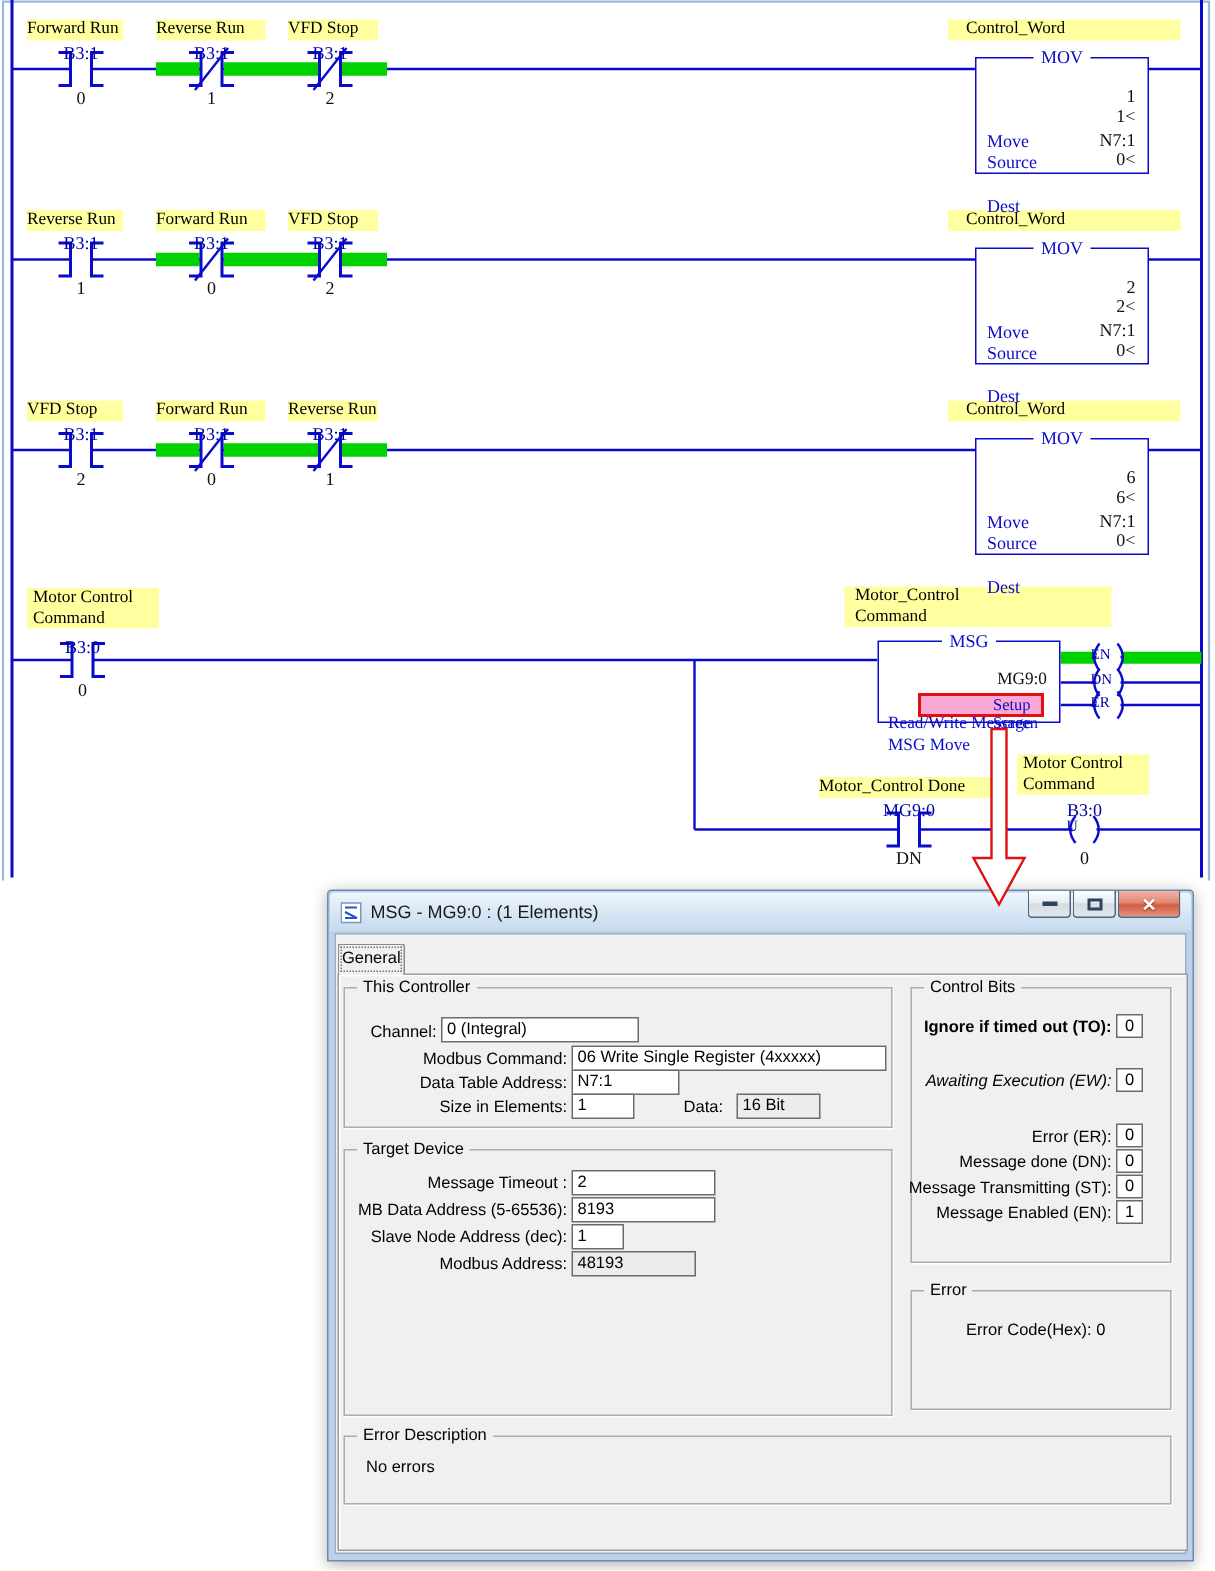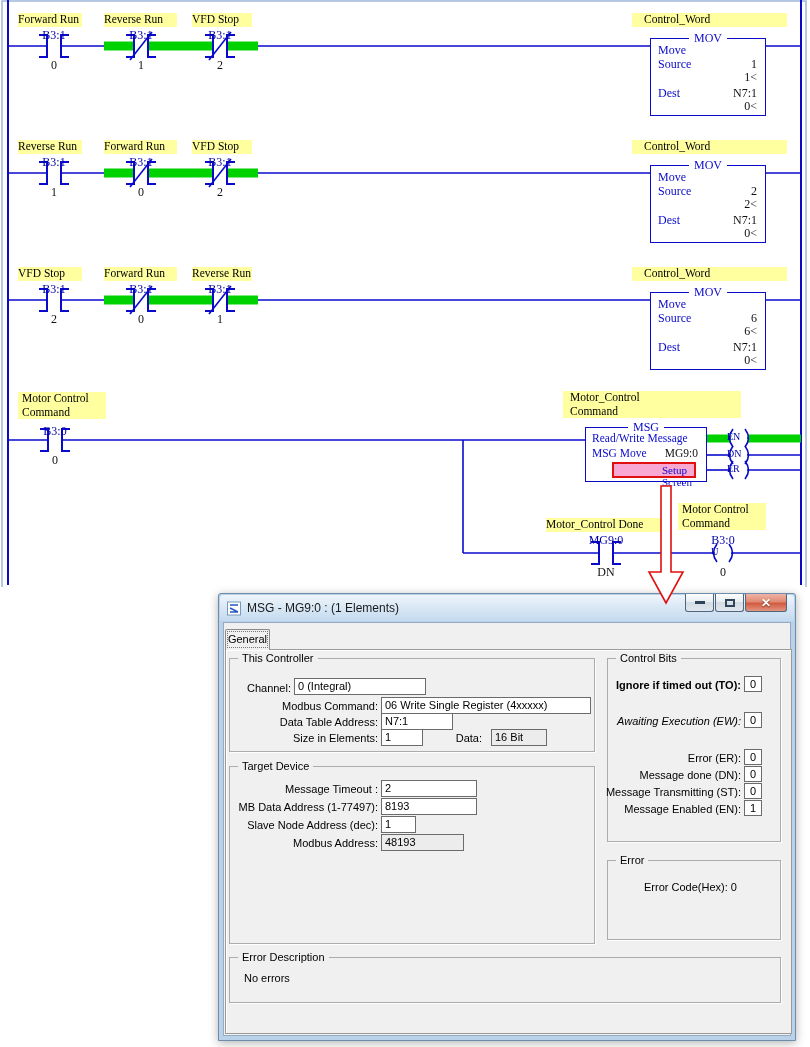--- a/index.html
+++ b/index.html
@@ -16,21 +16,21 @@
   .addr { position:absolute; color:#0000a8; font-size:12px; text-align:center; white-space:nowrap; }
   .bit  { position:absolute; color:#101010; font-size:12px; text-align:center; white-space:nowrap; }
   .coiltxt { position:absolute; color:#0000a8; font-size:10px; text-align:left; white-space:nowrap; z-index:3; }
 
   
   .iobox { position:absolute; border:1.5px solid #0a0acc; background:#fff; z-index:2; }
   .box-title { position:absolute; top:-8px; left:50%; transform:translateX(-50%); background:#fff;
                padding:0 5px; color:#0a0acc; font-size:12px; line-height:14px; white-space:nowrap; }
   .brow { position:absolute; left:7px; right:8px; display:flex; justify-content:space-between;
           font-size:12px; line-height:13px; color:#0a0acc; white-space:nowrap; }
-  .brow .kw { color:#0a0acc; }
+  .brow .kw { color:#0a0acc;margin-top:44px; }
   .brow .val { color:#101010; margin-left:auto; }
   .setup-btn { position:absolute; border:2px solid #e01010; color:#0a0acc; font-size:11px;
                line-height:12px; text-align:left; background:#f9a8d4;padding-left:48px; }
   .cursor-mark { position:absolute; color:#101010; font-size:12px; }
 
   
   .watermark { position:absolute; left:399px; top:10px; width:238px; color:#2d3fd4;
                font-family:"Liberation Sans", sans-serif; font-weight:bold; font-size:30px;
                line-height:34px; border-bottom:3px solid #2d3fd4; padding-left:10px; z-index:1; }
 
@@ -381,21 +381,21 @@
         <div class="glabel" style="left:0;top:73px;width:148px;">Size in Elements:</div>
         <div class="tin" style="left:151px;top:70px;width:42px;">1</div>
         <div class="glabel" style="left:200px;top:73px;width:52px;">Data:</div>
         <div class="tin ro" style="left:261px;top:70px;width:56px;">16 Bit</div>
       </div>
 
       <div class="group" style="left:5px;top:143px;width:366px;height:178px;">
         <span class="legend">Target Device</span>
         <div class="glabel" style="left:0;top:16px;width:148px;">Message Timeout :</div>
         <div class="tin" style="left:151px;top:13px;width:96px;">2</div>
-        <div class="glabel" style="left:0;top:34px;width:148px;">MB Data Address (1-77497):</div>
+        <div class="glabel" style="left:0;top:34px;width:148px;">MB Data Address (5-65536):</div>
         <div class="tin" style="left:151px;top:31px;width:96px;">8193</div>
         <div class="glabel" style="left:0;top:52px;width:148px;">Slave Node Address (dec):</div>
         <div class="tin" style="left:151px;top:49px;width:35px;">1</div>
         <div class="glabel" style="left:0;top:70px;width:148px;">Modbus Address:</div>
         <div class="tin ro" style="left:151px;top:67px;width:83px;">48193</div>
       </div>
 
       <div class="group" style="left:383px;top:35px;width:174px;height:184px;">
         <span class="legend">Control Bits</span>
         <div class="glabel" style="left:-10px;top:20px;width:143px;font-weight:bold;">Ignore if timed out (TO):</div>

